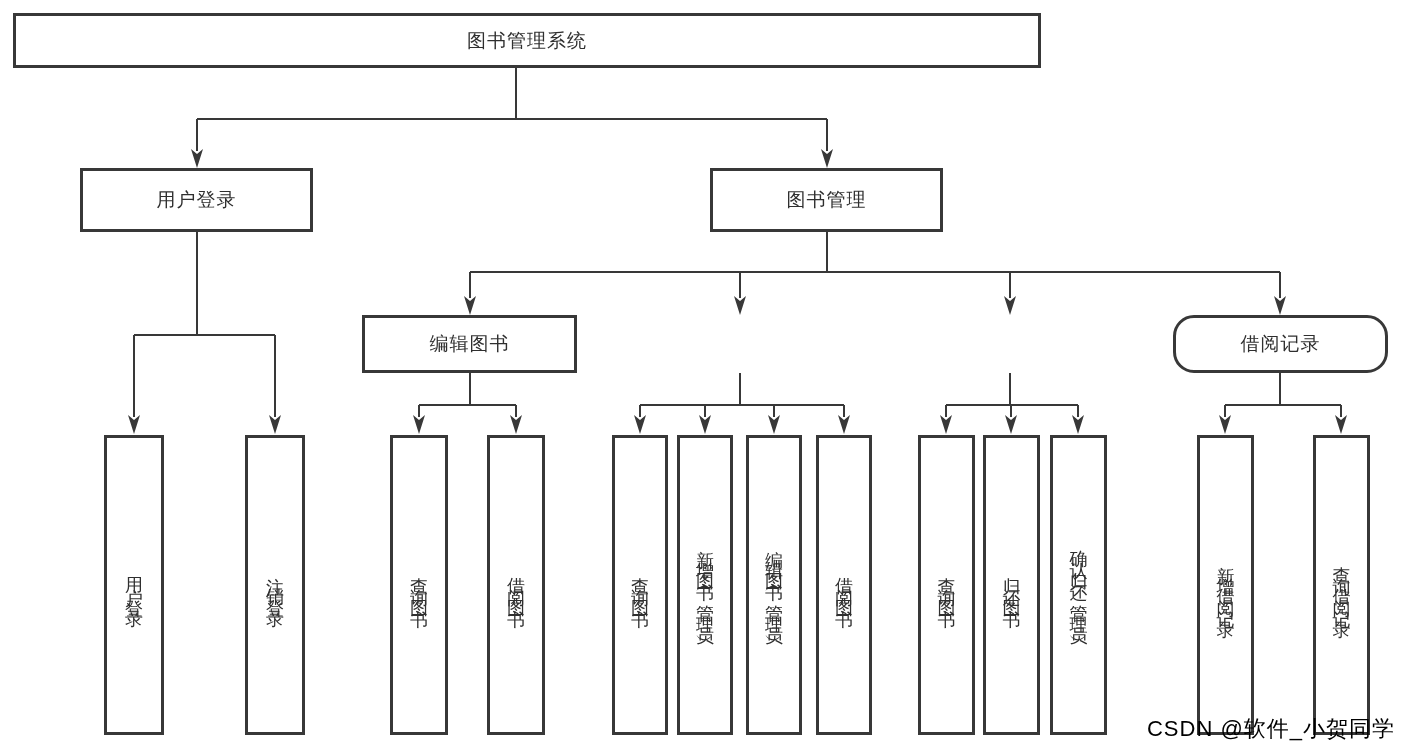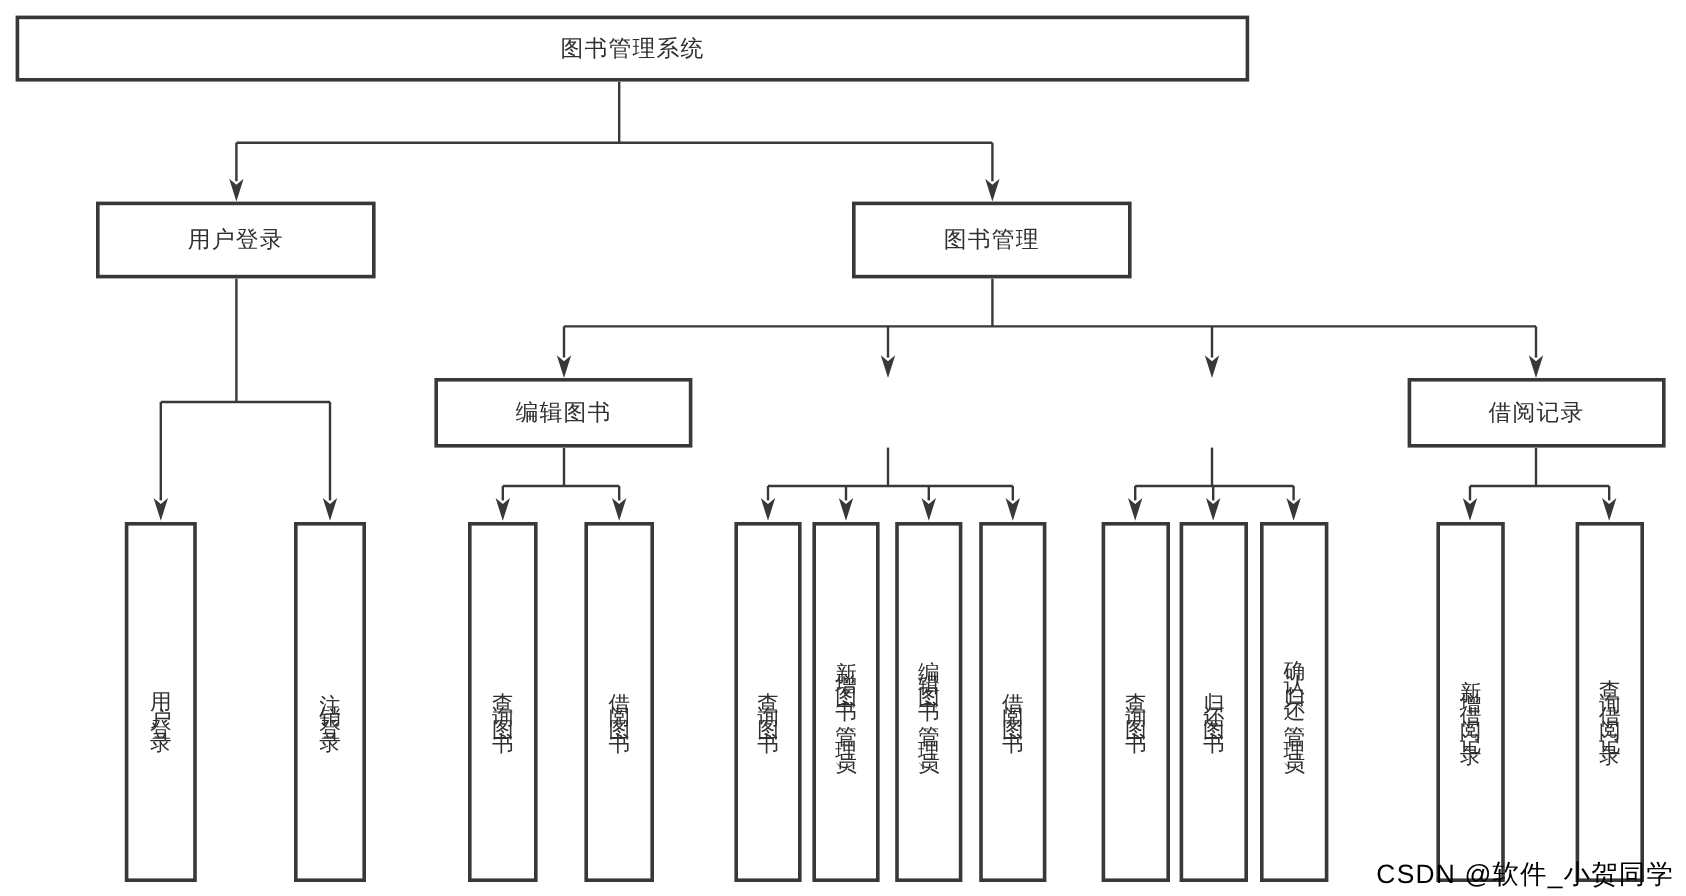--- a/index.html
+++ b/index.html
@@ -34,21 +34,21 @@
     line-height:1;
     white-space:nowrap;
   }
   
   .n-root{left:13px;top:13px;width:1028px;height:55px;}
   
   .n-l2a{left:80px;top:168px;width:233px;height:64px;}
   .n-l2b{left:710px;top:168px;width:233px;height:64px;}
   
   .n-l3{top:315px;width:215px;height:58px;}
-  .n-l3a{left:362px;} .n-l3b{left:633px;} .n-l3c{left:903px;} .n-l3d{left:1173px;}
+  .n-l3a{left:362px;} .n-l3b{left:633px;} .n-l3c{left:903px;} .n-l3d{left:1173px;border-radius:21px;}
   
   .leaf{top:435px;height:300px;}
   .lf-g1a{left:104px;width:60px;} .lf-g1b{left:245px;width:60px;}
   .lf-g2a{left:390px;width:58px;} .lf-g2b{left:487px;width:58px;}
   .lf-g3a{left:612px;width:56px;} .lf-g3b{left:677px;width:56px;}
   .lf-g3c{left:746px;width:56px;} .lf-g3d{left:816px;width:56px;}
   .lf-g4a{left:918px;width:57px;} .lf-g4b{left:983px;width:57px;} .lf-g4c{left:1050px;width:57px;}
   .lf-g5a{left:1197px;width:57px;} .lf-g5b{left:1313px;width:57px;}
   .watermark{
     position:absolute;

